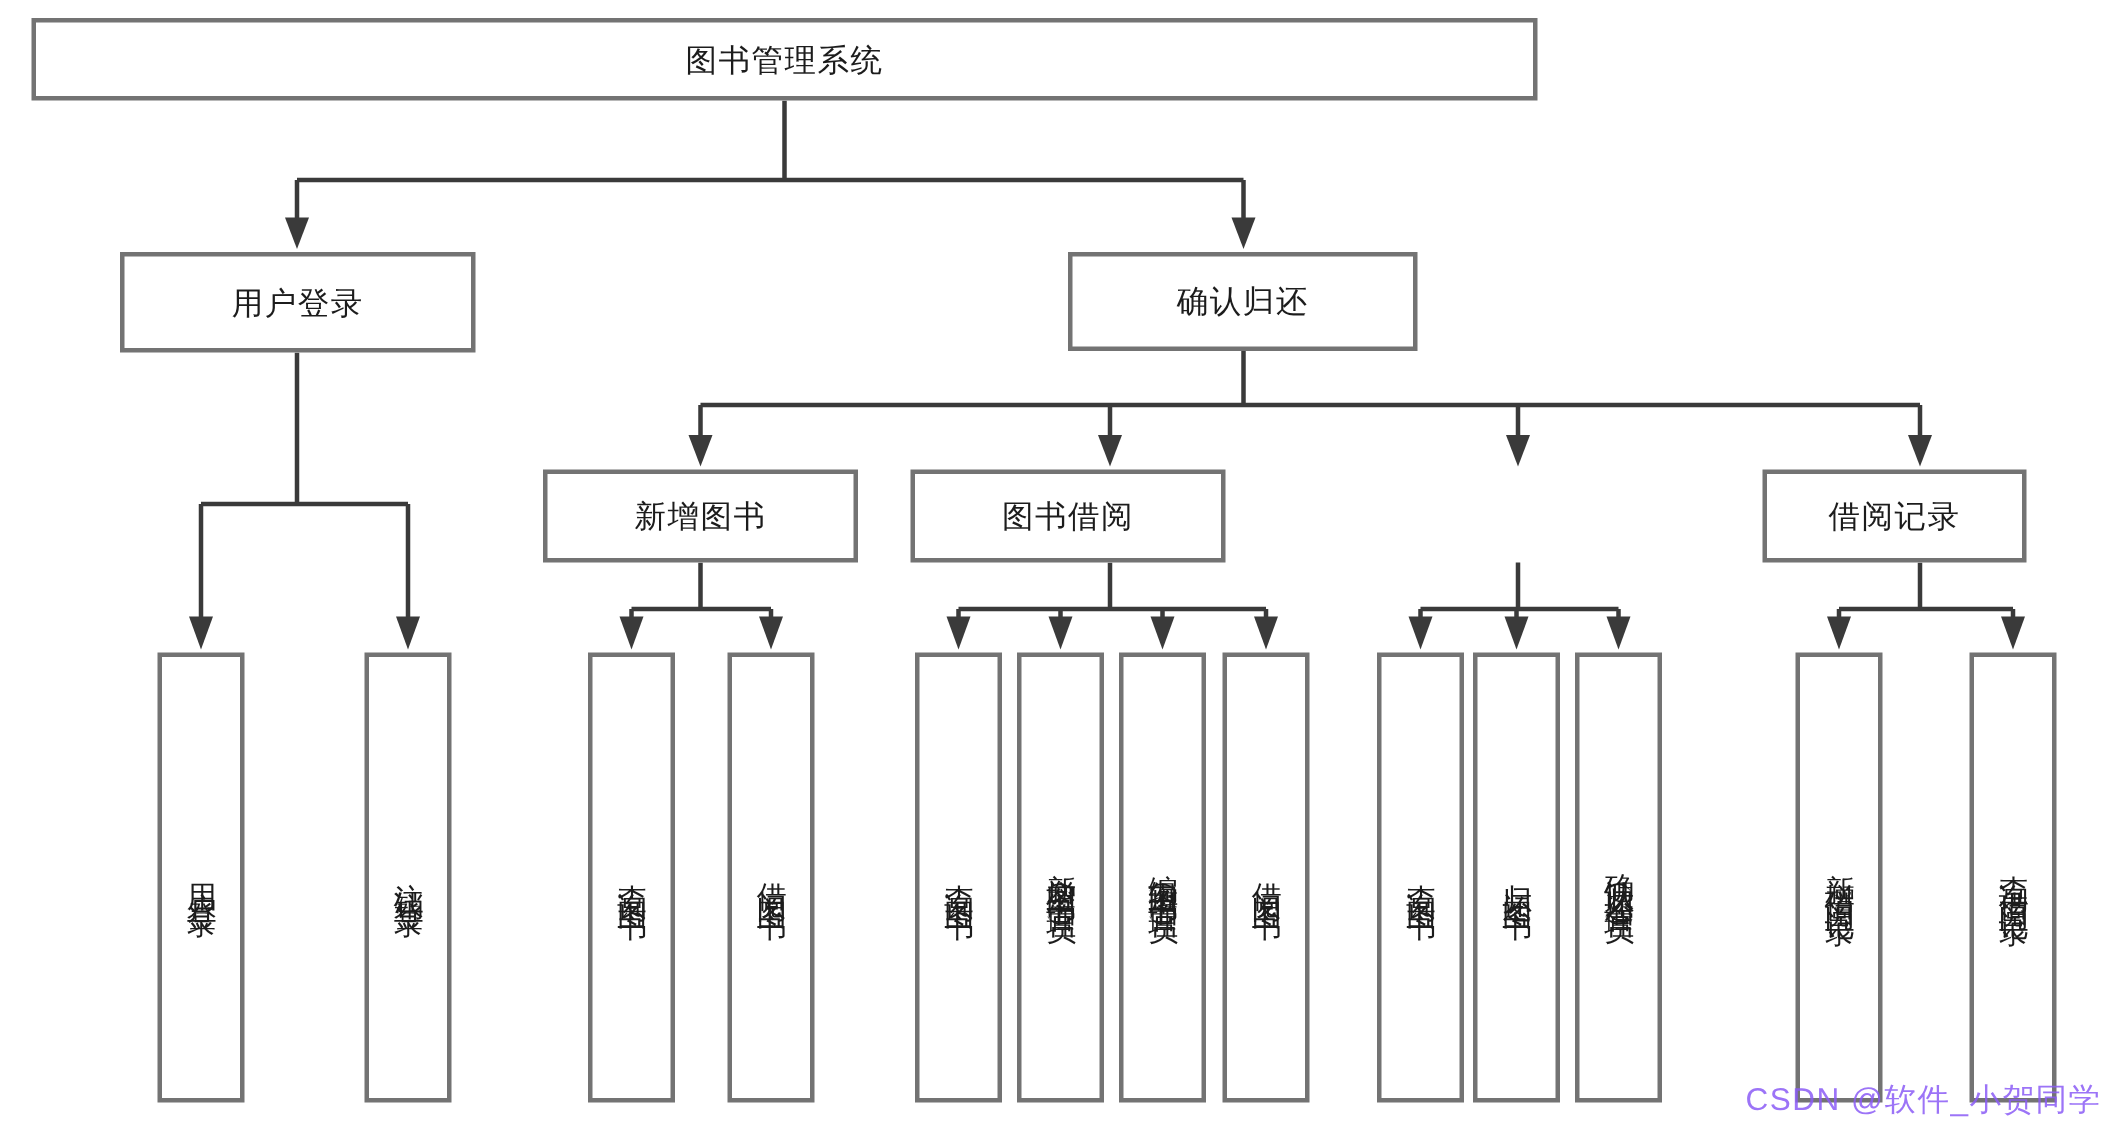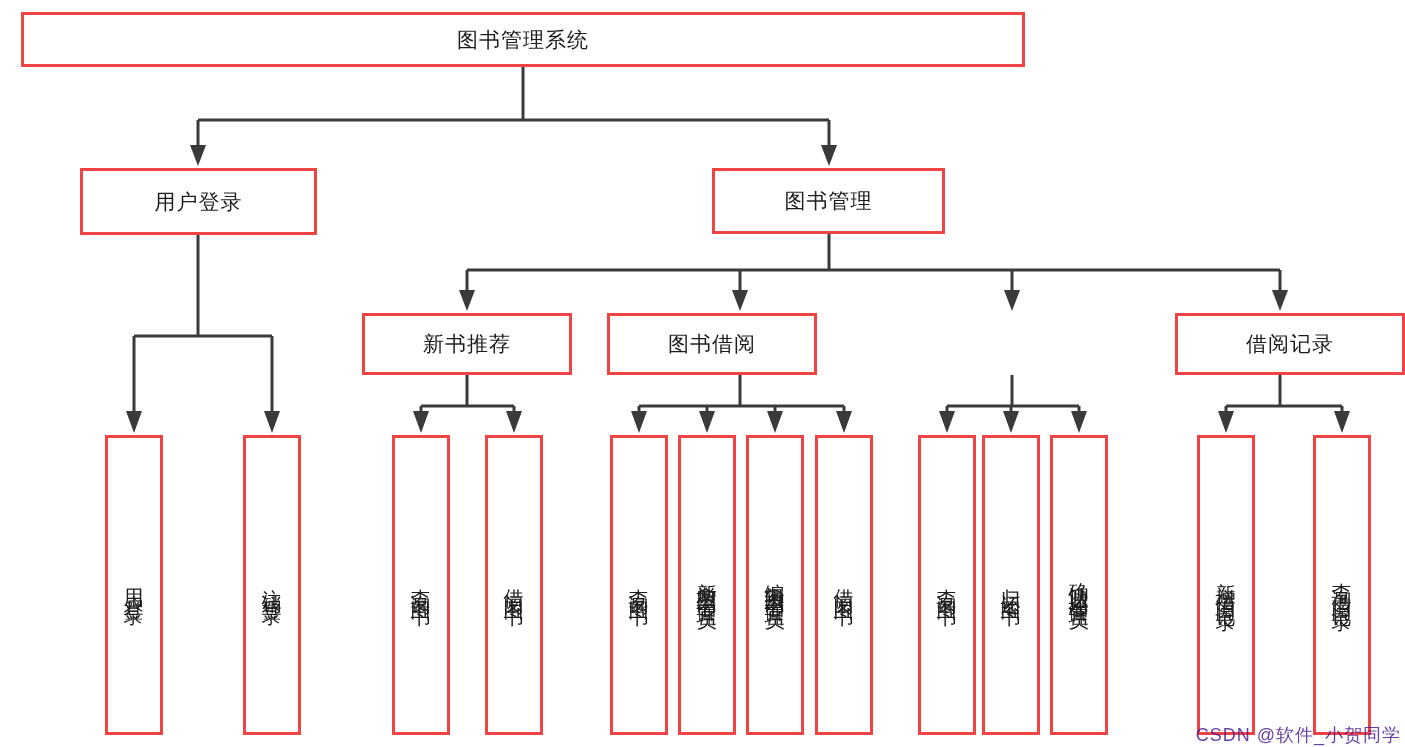--- a/index.html
+++ b/index.html
@@ -17,21 +17,21 @@
   }
   .connectors {
     position: absolute;
     left: 0;
     top: 0;
     pointer-events: none;
   }
   .node {
     position: absolute;
     box-sizing: border-box;
-    border: 3px solid #ef4444;
+    border: 3px solid #737373;
     background: #ffffff;
     display: flex;
     align-items: center;
     justify-content: center;
     color: #1c1c1c;
     font-size: 21px;
     letter-spacing: 1px;
     text-align: center;
   }
   .node.leaf {
@@ -41,22 +41,22 @@
     letter-spacing: 6px;
     line-height: 1;
   }
   .node.leaf.long {
     letter-spacing: 4px;
   }
   .watermark {
     position: absolute;
     right: 4px;
     bottom: 0px;
-    font-size: 18px;
-    color: #4c1d95;
+    font-size: 21px;
+    color: #8b5cf6;
     opacity: 0.85;
     letter-spacing: 1px;
     white-space: nowrap;
   }
 </style>
 </head>
 <body>
 
 <div class="canvas">
 
@@ -99,25 +99,25 @@
       <polygon points="1003,411 1019,411 1011,433"></polygon>
       <polygon points="1071,411 1087,411 1079,433"></polygon>
       <polygon points="1218,411 1234,411 1226,433"></polygon>
       <polygon points="1334,411 1350,411 1342,433"></polygon>
     </g>
   </svg>
 
   <div class="node" style="left:21px; top:12px; width:1004px; height:55px;">图书管理系统</div>
 
   <div class="node" style="left:80px; top:168px; width:237px; height:67px;">用户登录</div>
-  <div class="node" style="left:712px; top:168px; width:233px; height:66px;">图书管理</div>
+  <div class="node" style="left:712px; top:168px; width:233px; height:66px;">确认归还</div>
 
-  <div class="node" style="left:362px; top:313px; width:210px; height:62px;">新书推荐</div>
+  <div class="node" style="left:362px; top:313px; width:210px; height:62px;">新增图书</div>
   <div class="node" style="left:607px; top:313px; width:210px; height:62px;">图书借阅</div>
-  <div class="node" style="left:1175px; top:313px; width:230px; height:62px;">借阅记录</div>
+  <div class="node" style="left:1175px; top:313px; width:176px; height:62px;">借阅记录</div>
 
   <div class="node leaf" style="left:105px; top:435px; width:58px; height:300px;">用户登录</div>
   <div class="node leaf" style="left:243px; top:435px; width:58px; height:300px;">注销登录</div>
 
   <div class="node leaf" style="left:392px; top:435px; width:58px; height:300px;">查询图书</div>
   <div class="node leaf" style="left:485px; top:435px; width:58px; height:300px;">借阅图书</div>
 
   <div class="node leaf" style="left:610px; top:435px; width:58px; height:300px;">查询图书</div>
   <div class="node leaf long" style="left:678px; top:435px; width:58px; height:300px;">新增图书（管理员）</div>
   <div class="node leaf long" style="left:746px; top:435px; width:58px; height:300px;">编辑图书（管理员）</div>

